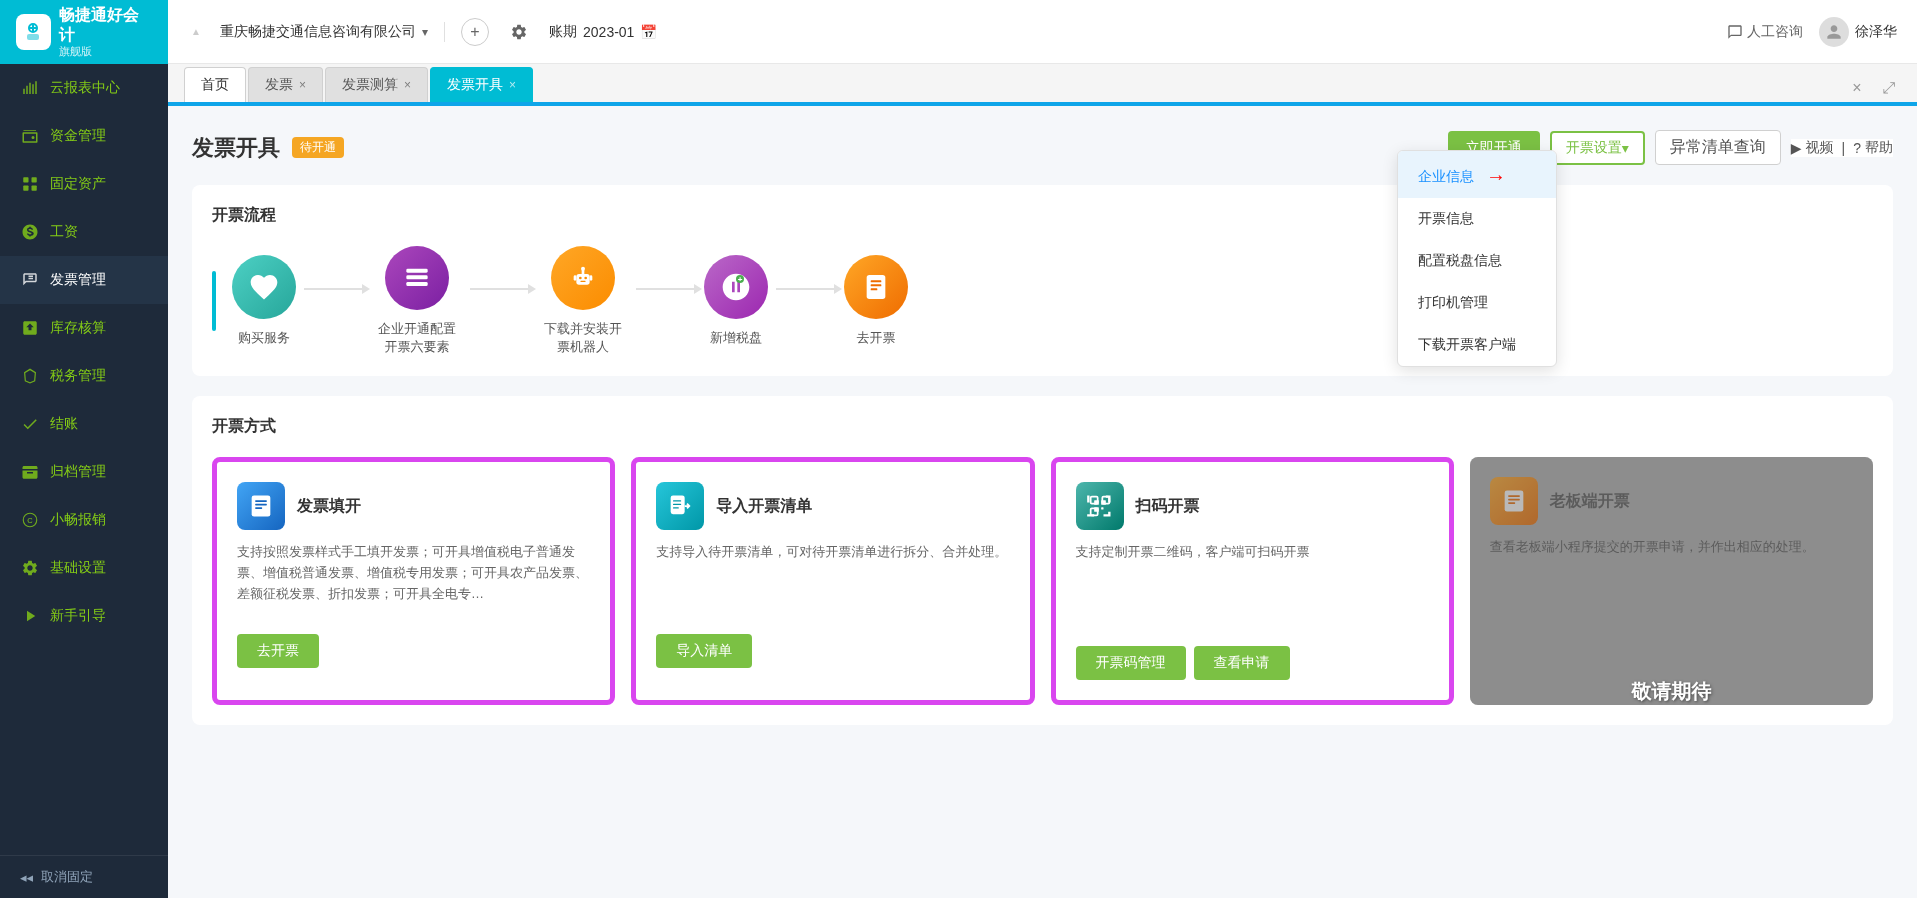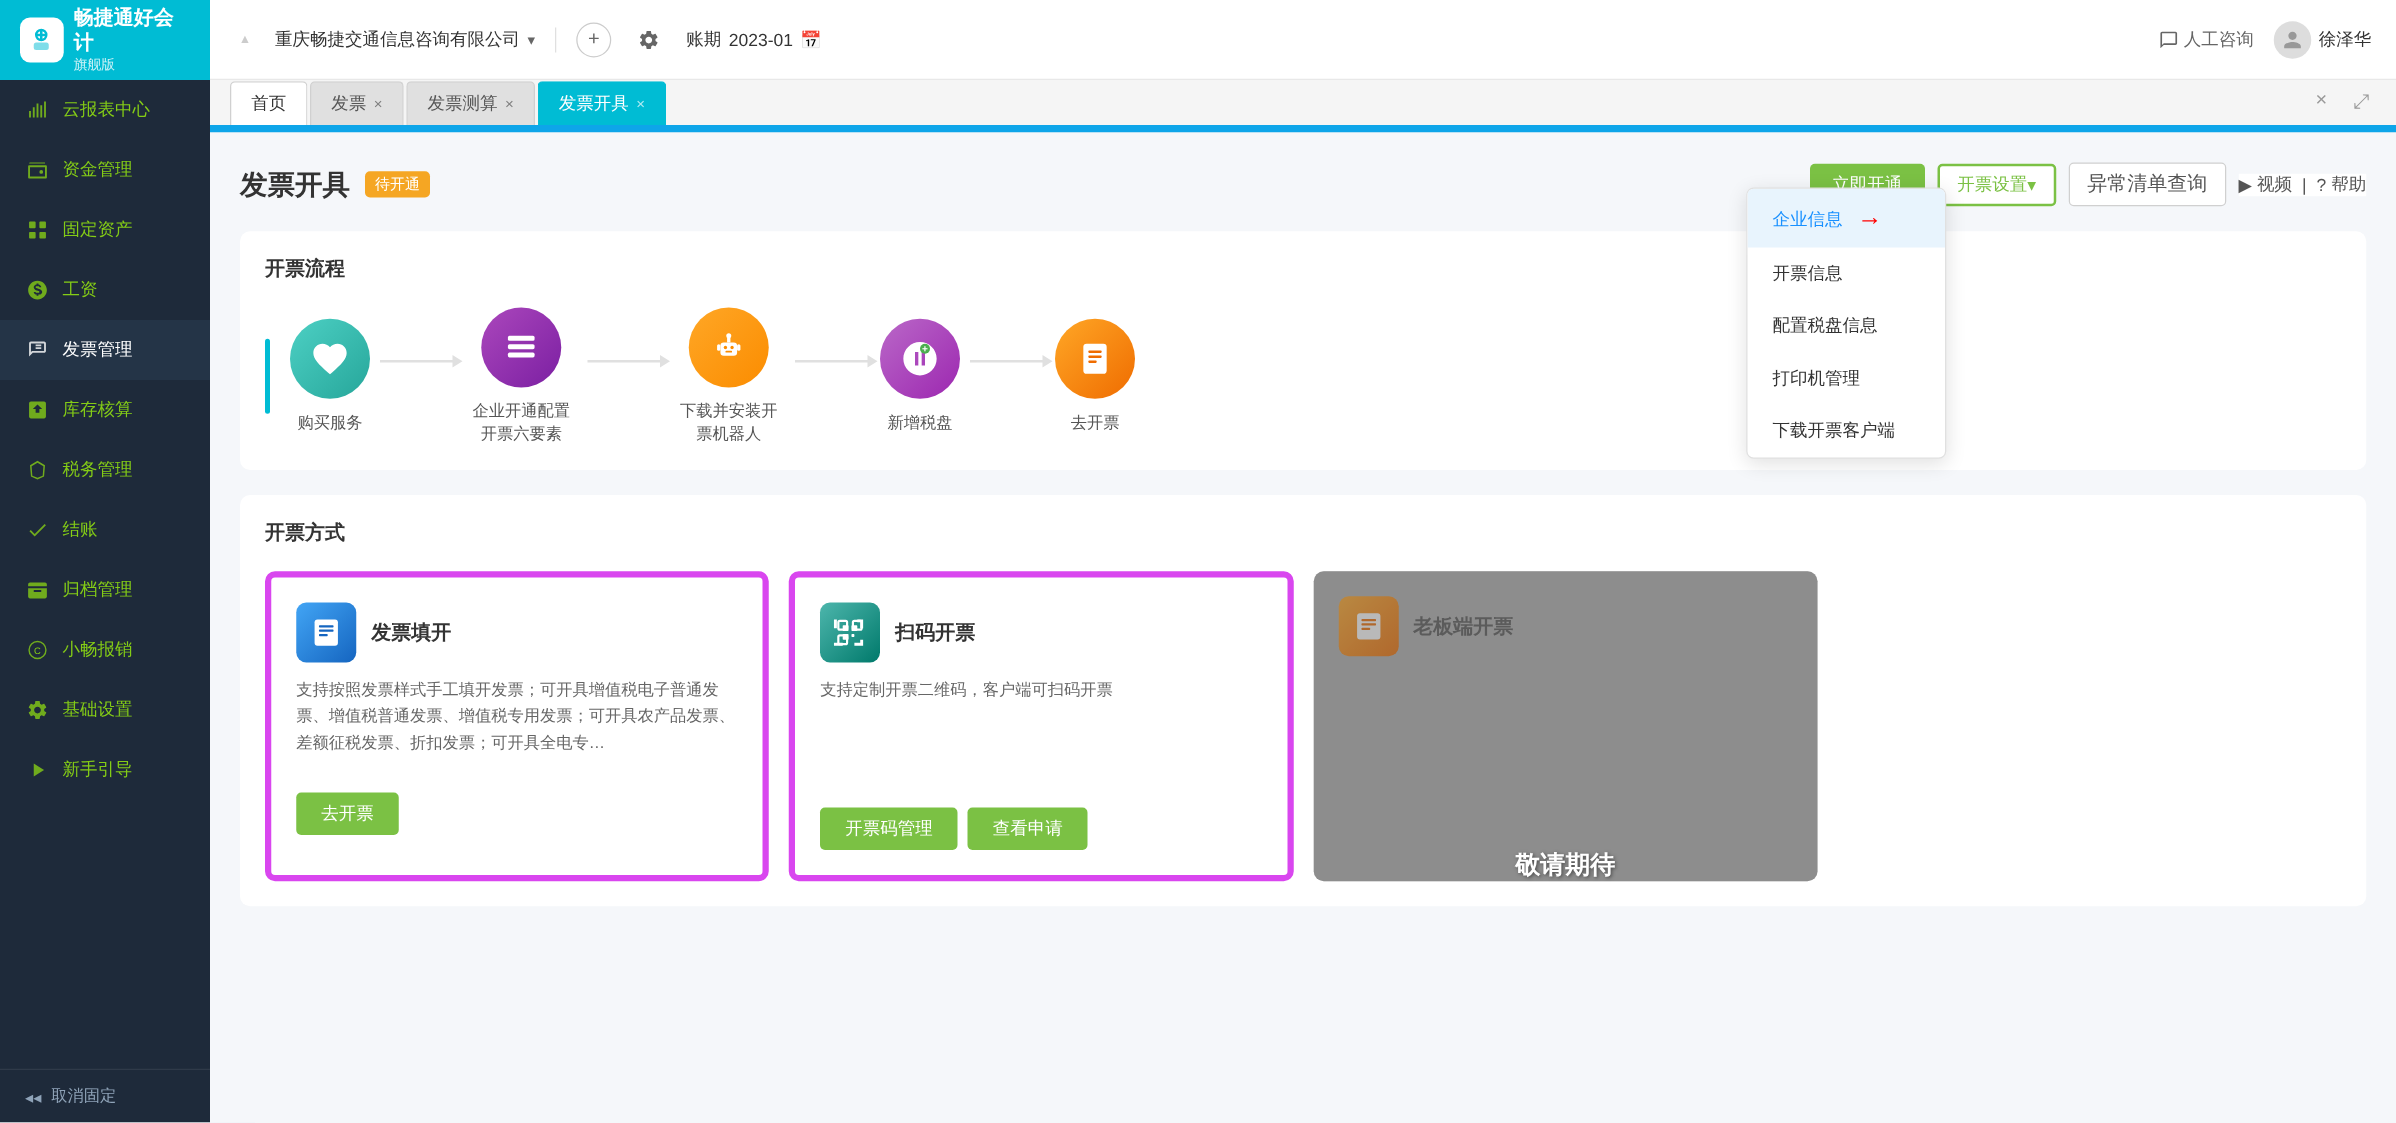--- a/index.html
+++ b/index.html
@@ -36,21 +36,21 @@
     .topbar-settings { width: 28px; height: 28px; display: flex; align-items: center; justify-content: center; cursor: pointer; color: #666; }
     .account-period { display: flex; align-items: center; gap: 6px; font-size: 14px; color: #333; }
     .period-calendar { color: #1890ff; cursor: pointer; }
     .topbar-right { margin-left: auto; display: flex; align-items: center; gap: 16px; }
     .consult-btn { display: flex; align-items: center; gap: 4px; color: #666; font-size: 14px; cursor: pointer; }
     .user-info { display: flex; align-items: center; gap: 6px; cursor: pointer; }
     .user-avatar { width: 30px; height: 30px; border-radius: 50%; background: #ddd; display: flex; align-items: center; justify-content: center; overflow: hidden; }
     .user-name { color: #333; font-size: 14px; }
 
     
-    .tab-bar { height: 42px; background: #f5f5f5; display: flex; align-items: center; padding: 0 16px; gap: 2px; border-bottom: 6px solid #0ea5e9; flex-shrink: 0; }
+    .tab-bar { height: 42px; background: #f5f5f5; display: flex; align-items: flex-end; padding: 0 16px; gap: 2px; border-bottom: 4px solid #0ea5e9; flex-shrink: 0; }
     .tab { padding: 8px 16px; border-radius: 4px 4px 0 0; font-size: 14px; cursor: pointer; display: flex; align-items: center; gap: 6px; background: #e0e0e0; color: #555; border: 1px solid #d0d0d0; border-bottom: none; }
     .tab.active { background: #00bcd4; color: white; border-color: #00bcd4; }
     .tab .close-tab { font-size: 12px; opacity: 0.7; cursor: pointer; }
     .tab.home { background: white; color: #333; border-color: #d0d0d0; }
     .tab-right-actions { margin-left: auto; display: flex; align-items: center; gap: 8px; padding-bottom: 2px; }
     .tab-action-btn { width: 24px; height: 24px; display: flex; align-items: center; justify-content: center; cursor: pointer; color: #999; font-size: 16px; }
 
     
     .page-content { flex: 1; overflow-y: auto; background: #f5f7fa; padding: 24px; position: relative; }
 
@@ -432,20 +432,36 @@
                   <rect x="7" y="10" width="10" height="1.5" rx="0.5" fill="#1565c0"></rect>
                   <rect x="7" y="13" width="6" height="1.5" rx="0.5" fill="#1565c0"></rect>
                 </svg>
               </div>
               <span class="method-title">发票填开</span>
             </div>
             <div class="method-desc">支持按照发票样式手工填开发票；可开具增值税电子普通发票、增值税普通发票、增值税专用发票；可开具农产品发票、差额征税发票、折扣发票；可开具全电专…</div>
             <button class="method-btn">去开票</button>
           </div>
 
+          <div class="method-card">
+            <div class="method-card-header">
+              <div class="method-icon method-icon-cyan" style="border-radius:8px;">
+                <svg width="28" height="28" viewBox="0 0 24 24" fill="white">
+                  <rect x="4" y="3" width="12" height="16" rx="2"></rect>
+                  <path d="M16 12 L20 12 M18 10 L20 12 L18 14" stroke="white" stroke-width="1.5" fill="none"></path>
+                  <rect x="6" y="7" width="7" height="1.2" rx="0.5" fill="#0097a7"></rect>
+                  <rect x="6" y="10" width="7" height="1.2" rx="0.5" fill="#0097a7"></rect>
+                  <rect x="6" y="13" width="5" height="1.2" rx="0.5" fill="#0097a7"></rect>
+                </svg>
+              </div>
+              <span class="method-title">导入开票清单</span>
+            </div>
+            <div class="method-desc">支持导入待开票清单，可对待开票清单进行拆分、合并处理。</div>
+            <button class="method-btn">导入清单</button>
+          </div>
 
           <div class="method-card">
             <div class="method-card-header">
               <div class="method-icon method-icon-teal" style="border-radius:8px;">
                 <svg width="28" height="28" viewBox="0 0 24 24" fill="white">
                   <path d="M3 5h4V3H3v2zm0 0v4H1V3h6v2H3zm14-2h4v6h-2V5h-2V3zm4 14v4h-6v-2h4v-2h2zM3 19h4v2H1v-6h2v4zm0 0v-4H1v4h2z" fill="white"></path>
                   <rect x="7" y="7" width="4" height="4" rx="0.5" fill="white"></rect>
                   <rect x="13" y="7" width="4" height="4" rx="0.5" fill="white"></rect>
                   <rect x="7" y="13" width="4" height="4" rx="0.5" fill="white"></rect>
                   <rect x="13" y="13" width="2" height="2" rx="0.5" fill="white"></rect>
@@ -468,20 +484,21 @@
               <div class="method-icon icon-orange2" style="border-radius:8px;">
                 <svg width="28" height="28" viewBox="0 0 24 24" fill="white">
                   <rect x="4" y="3" width="16" height="18" rx="2"></rect>
                   <rect x="7" y="7" width="10" height="1.5" rx="0.5" fill="#ef6c00"></rect>
                   <rect x="7" y="10" width="10" height="1.5" rx="0.5" fill="#ef6c00"></rect>
                   <rect x="7" y="13" width="6" height="1.5" rx="0.5" fill="#ef6c00"></rect>
                 </svg>
               </div>
               <span class="method-title" style="color:#555;">老板端开票</span>
             </div>
+            <div class="method-desc" style="color:#555;">查看老板端小程序提交的开票申请，并作出相应的处理。</div>
 
             <div style="position:absolute; top:0; left:0; right:0; bottom:0; background:rgba(100,100,100,0.45); border-radius:8px; display:flex; align-items:flex-end; justify-content:center;">
               <span style="color:white; font-size:20px; font-weight:bold; text-shadow:1px 1px 3px rgba(0,0,0,0.5);">敬请期待</span>
             </div>
           </div>
         </div>
       </div>
     </div>
   </div>
 </div>

